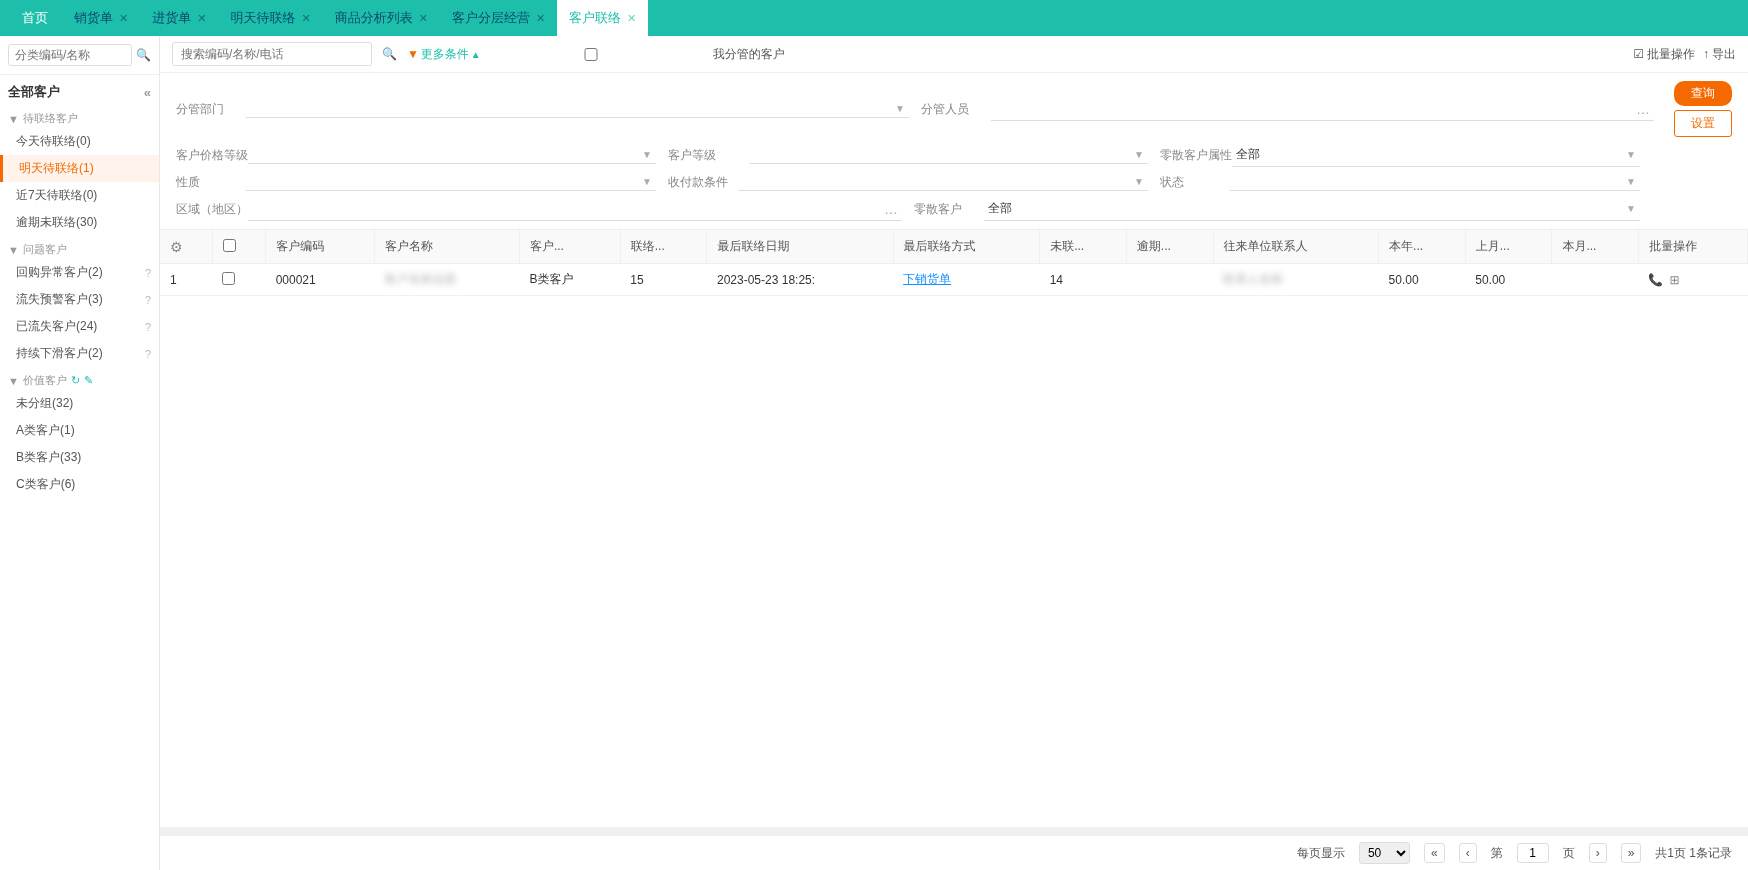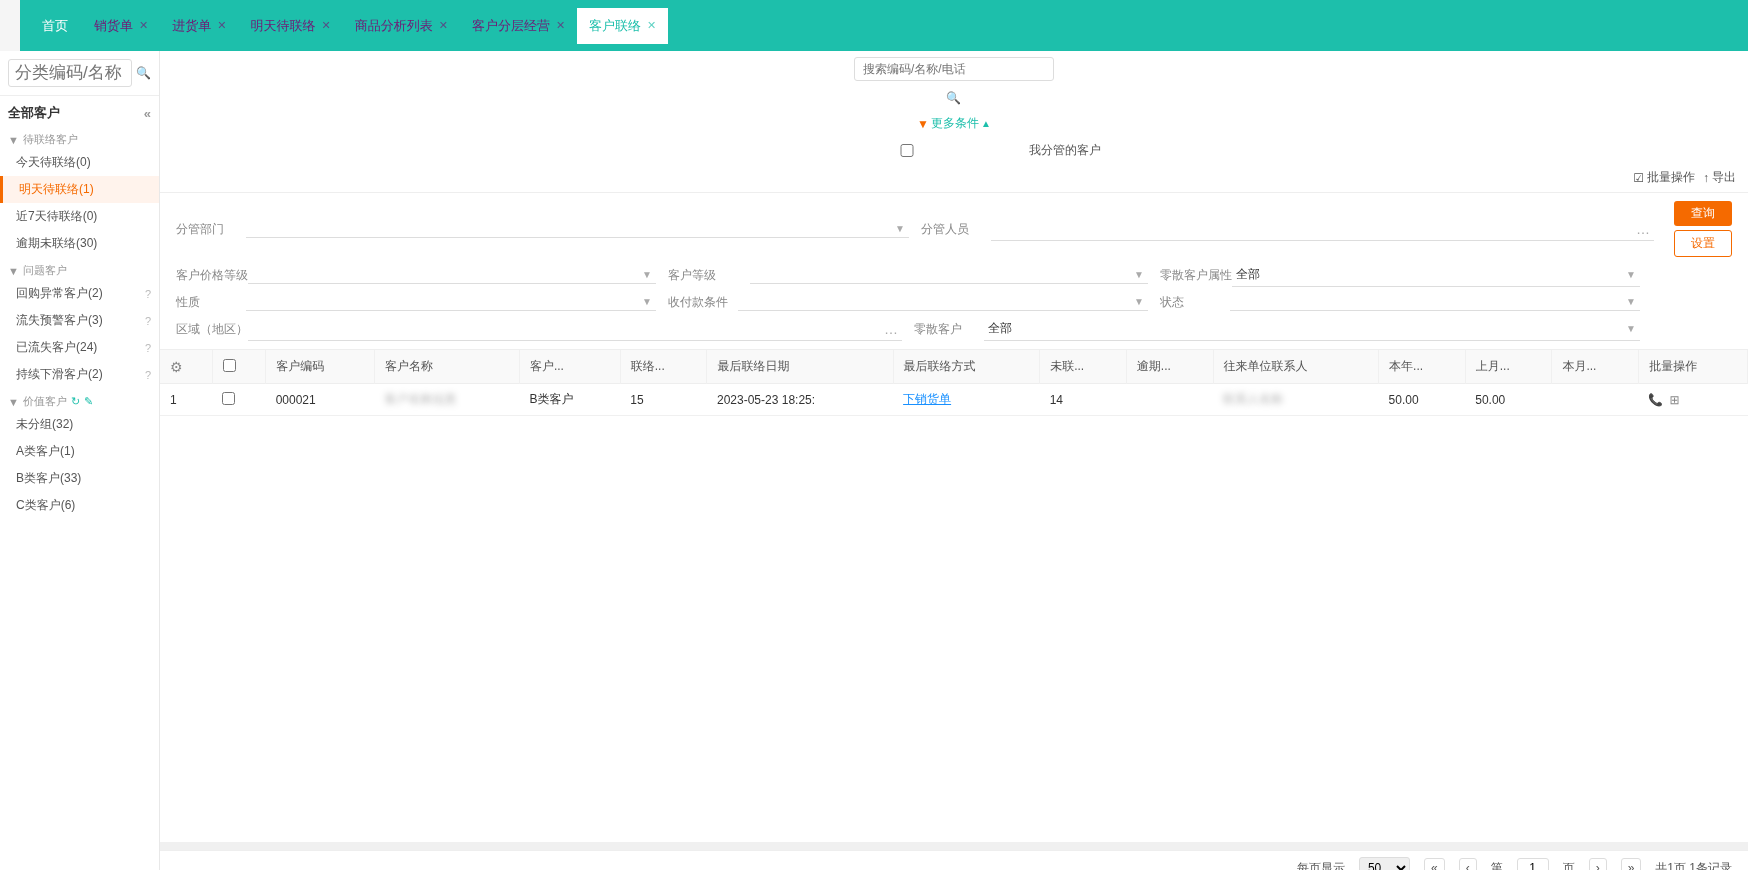--- a/index.html
+++ b/index.html
@@ -1,28 +1,27 @@
 <!DOCTYPE html>
 <html><head>
   <meta charset="utf-8">
   <style>
     * { box-sizing: border-box; margin: 0; padding: 0; }
     body { font-family: "Microsoft YaHei", Arial, sans-serif; font-size: 12px; background: #f5f5f5; color: #333; }
 
     
     .top-nav {
       background: #1dbfab;
-      height: 51px;
+      height: 36px;
       display: flex;
       align-items: center;
       padding: 0 8px;
-      margin-left: 20px;
     }
     .top-nav .nav-item {
-      color: #701a75;
+      color: #0c4a6e;
       padding: 0 12px;
       height: 36px;
       display: flex;
       align-items: center;
       cursor: pointer;
       font-size: 13px;
       white-space: nowrap;
     }
     .top-nav .nav-item.active {
       background: #fff;
@@ -60,21 +59,21 @@
     .sidebar-search {
       display: flex;
       align-items: center;
       padding: 8px 8px;
       border-bottom: 1px solid #eee;
     }
     .sidebar-search input {
       border: 1px solid #ddd;
       border-radius: 3px;
       padding: 3px 6px;
-      font-size: 17px;
+      font-size: 12px;
       width: 100%;
       outline: none;
     }
     .sidebar-search .search-icon {
       margin-left: 4px;
       color: #999;
       cursor: pointer;
     }
 
     .sidebar-section-header {
@@ -129,21 +128,20 @@
     }
 
     
     .filter-bar {
       background: #fff;
       padding: 6px 12px;
       border-bottom: 1px solid #eee;
       display: flex;
       align-items: center;
       gap: 10px;
-      flex-direction: column;
     }
     .filter-bar input {
       border: 1px solid #ddd;
       border-radius: 3px;
       padding: 4px 8px;
       font-size: 12px;
       width: 200px;
       outline: none;
     }
     .filter-search-icon { color: #1dbfab; cursor: pointer; }
@@ -225,21 +223,21 @@
     .filter-actions {
       display: flex;
       flex-direction: column;
       gap: 4px;
       margin-left: 8px;
     }
     .query-btn {
       background: #f56a00;
       color: #fff;
       border: none;
-      border-radius: 3px;
+      border-radius: 10px;
       padding: 4px 16px;
       cursor: pointer;
       font-size: 12px;
     }
     .set-btn {
       background: #fff;
       color: #f56a00;
       border: 1px solid #f56a00;
       border-radius: 3px;
       padding: 4px 16px;

